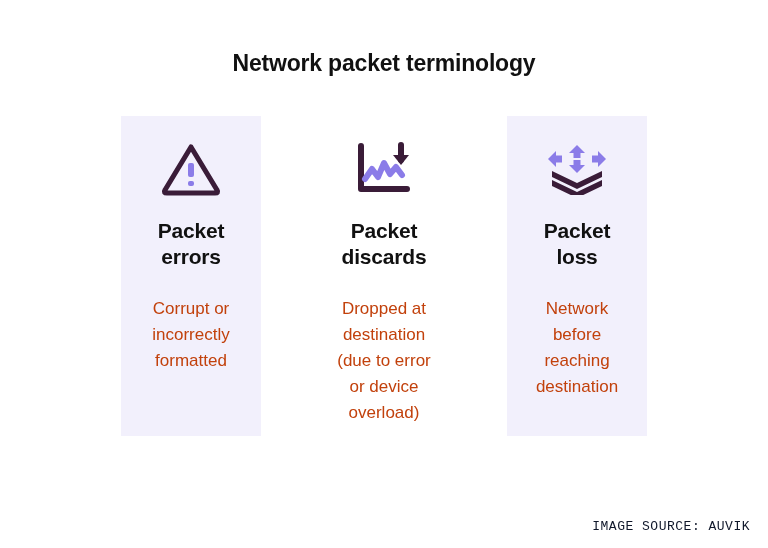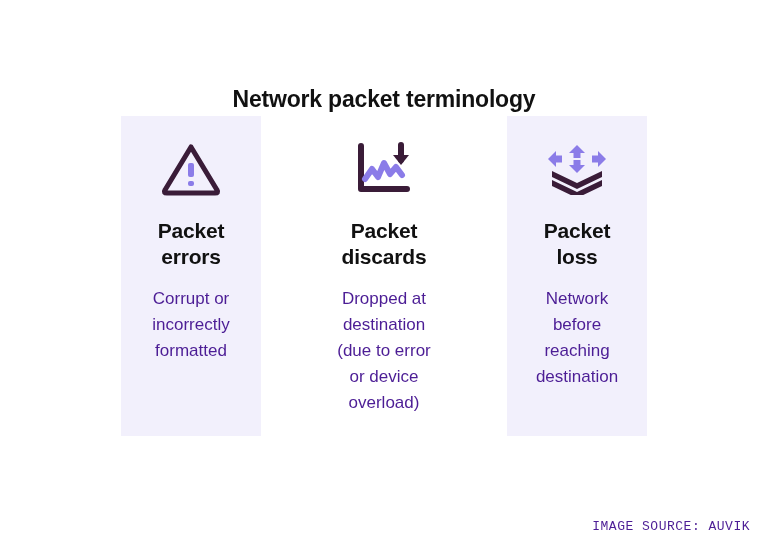--- a/index.html
+++ b/index.html
@@ -25,21 +25,20 @@
   .title {
     position: absolute;
     top: 50px;
     left: 0;
     width: 768px;
     text-align: center;
     font-size: 23px;
     font-weight: bold;
     letter-spacing: -0.2px;
     color: #111111;
-    margin-top: 36px;
   }
 
   
   .cards {
     position: absolute;
     top: 116px;
     left: 121px;
     width: 526px;
     height: 320px;
     display: flex;
@@ -77,37 +76,37 @@
     font-size: 21px;
     font-weight: bold;
     line-height: 26px;
     color: #111111;
     text-align: center;
     letter-spacing: -0.2px;
     white-space: pre-line;
   }
 
   .card-desc {
-    margin-top: 16px;
+    margin-top: 26px;
     font-size: 17px;
     line-height: 26px;
-    color: #4c1d95;
+    color: #c2410c;
     text-align: center;
     white-space: pre-line;
   }
 
   
   .footer {
     position: absolute;
     right: 18px;
     bottom: 14px;
     font-family: "Liberation Mono", "DejaVu Sans Mono", monospace;
     font-size: 13px;
     letter-spacing: 0.5px;
-    color: #4c1d95;
+    color: #0f172a;
   }
 </style>
 </head>
 <body>
 
 <div class="page">
 
   <div class="title">Network packet terminology</div>
 
   <div class="cards">

